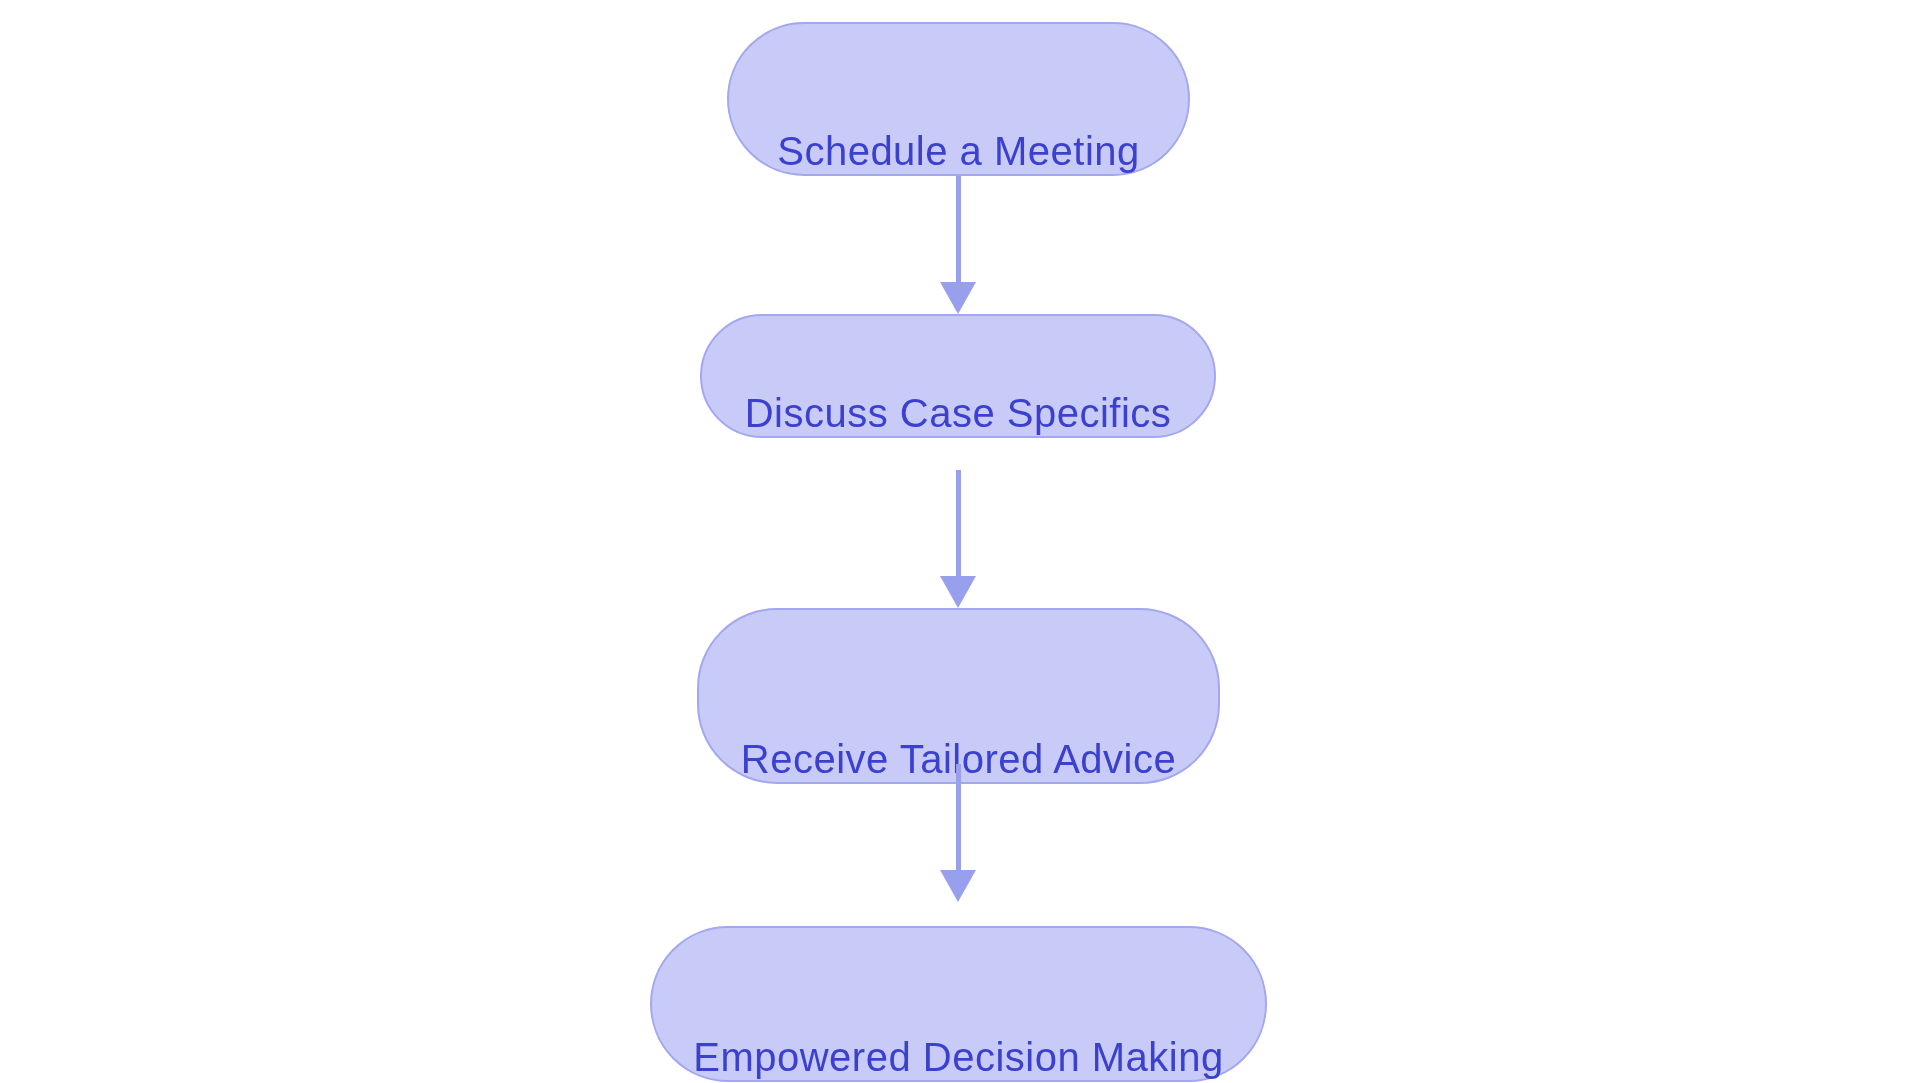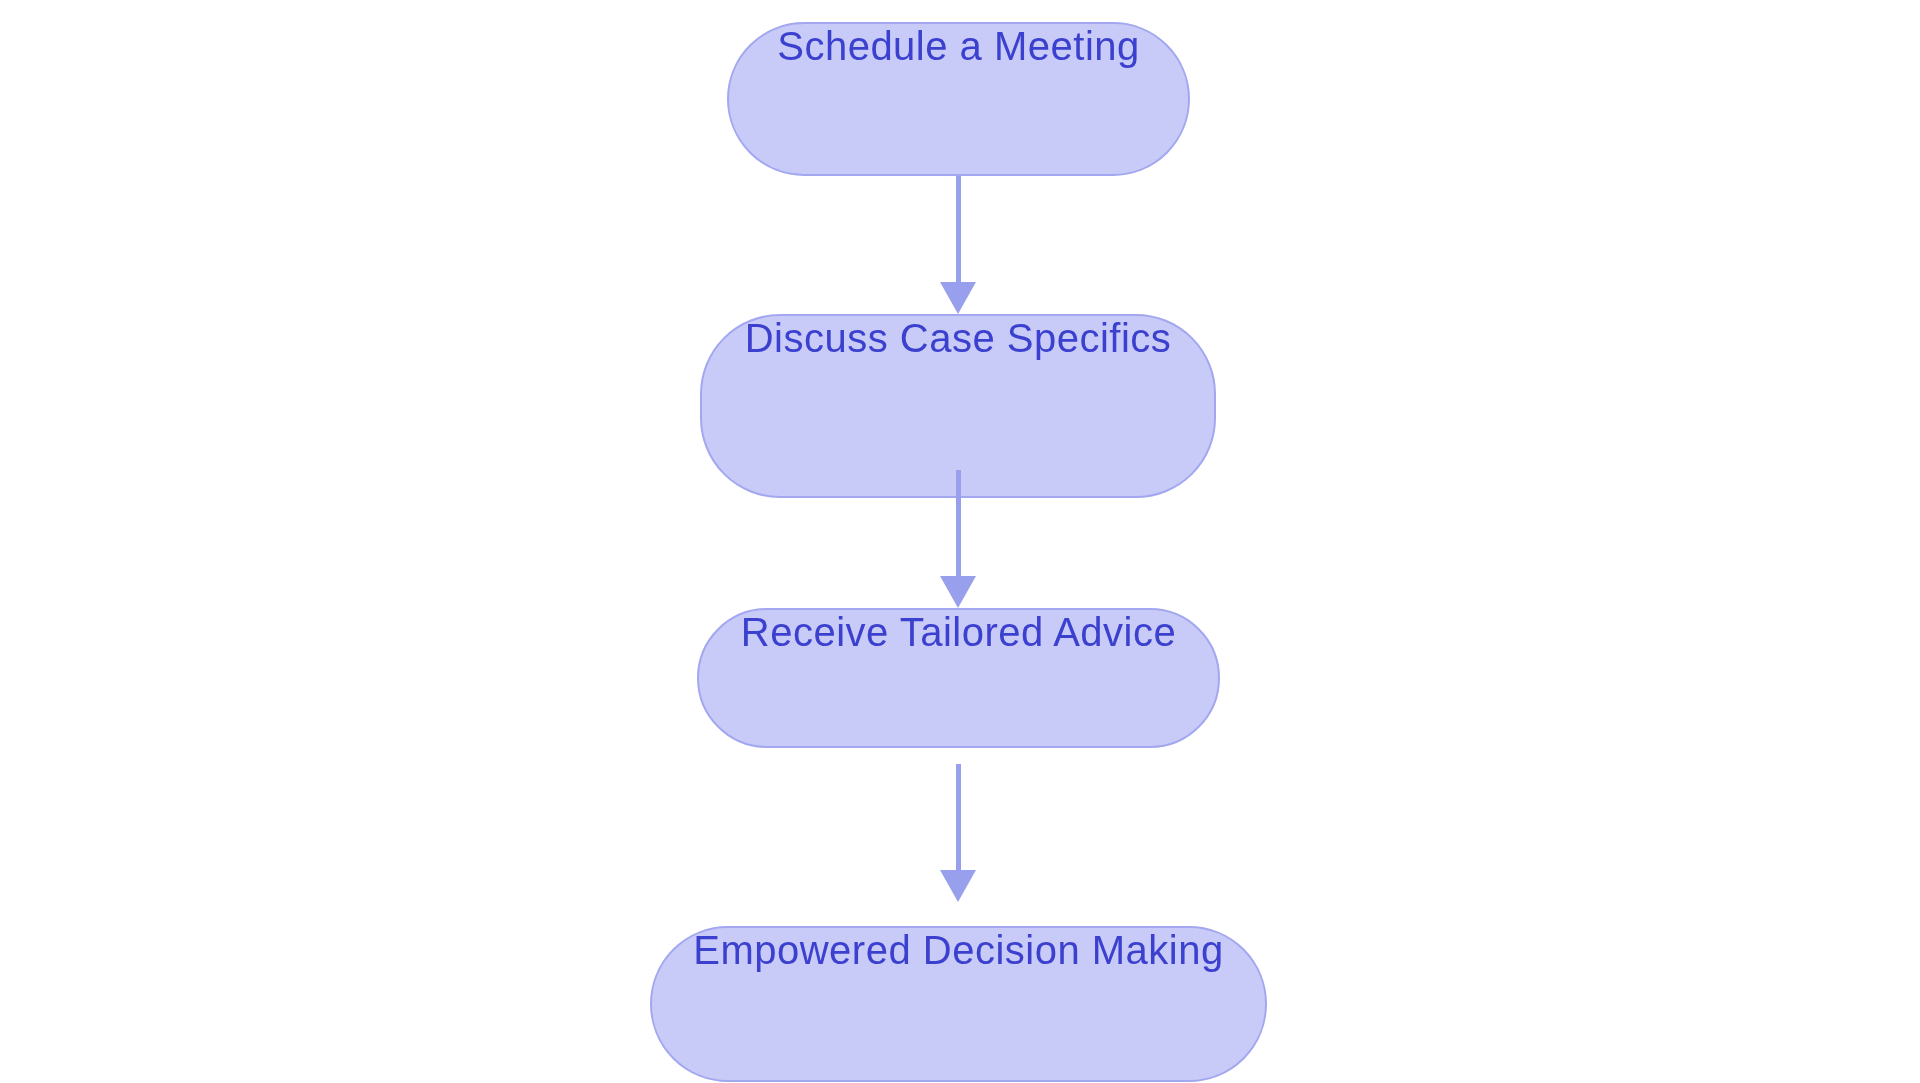--- a/index.html
+++ b/index.html
@@ -15,33 +15,33 @@
     font-family: "Liberation Sans", "DejaVu Sans", sans-serif;
     overflow: hidden;
   }
   .node {
     position: absolute;
     box-sizing: border-box;
     background: var(--node-fill, #c8cbf7);
     border: 2.5px solid var(--node-border, #a2a7f0);
     border-radius: 80px;
     display: flex;
-    align-items: flex-start;
+    align-items: flex-end;
     justify-content: center;
   }
   .node-label {
     color: var(--node-text, #3b41ce);
     font-size: 40px;
     font-weight: 400;
     letter-spacing: 0.5px;
     white-space: nowrap;
   }
   .n1 { left: 727px; top: 22px;  width: 463px; height: 154px; }
-  .n2 { left: 700px; top: 314px; width: 516px; height: 184px; }
-  .n3 { left: 697px; top: 608px; width: 523px; height: 140px; }
+  .n2 { left: 700px; top: 314px; width: 516px; height: 124px; }
+  .n3 { left: 697px; top: 608px; width: 523px; height: 176px; }
   .n4 { left: 650px; top: 902px; width: 617px; height: 156px; margin-top: 24px; }
 
   .arrow {
     position: absolute;
     width: 36px;
     display: flex;
     flex-direction: column;
     align-items: center;
   }
   .a1 { left: 940px; top: 176px; height: 138px; }

